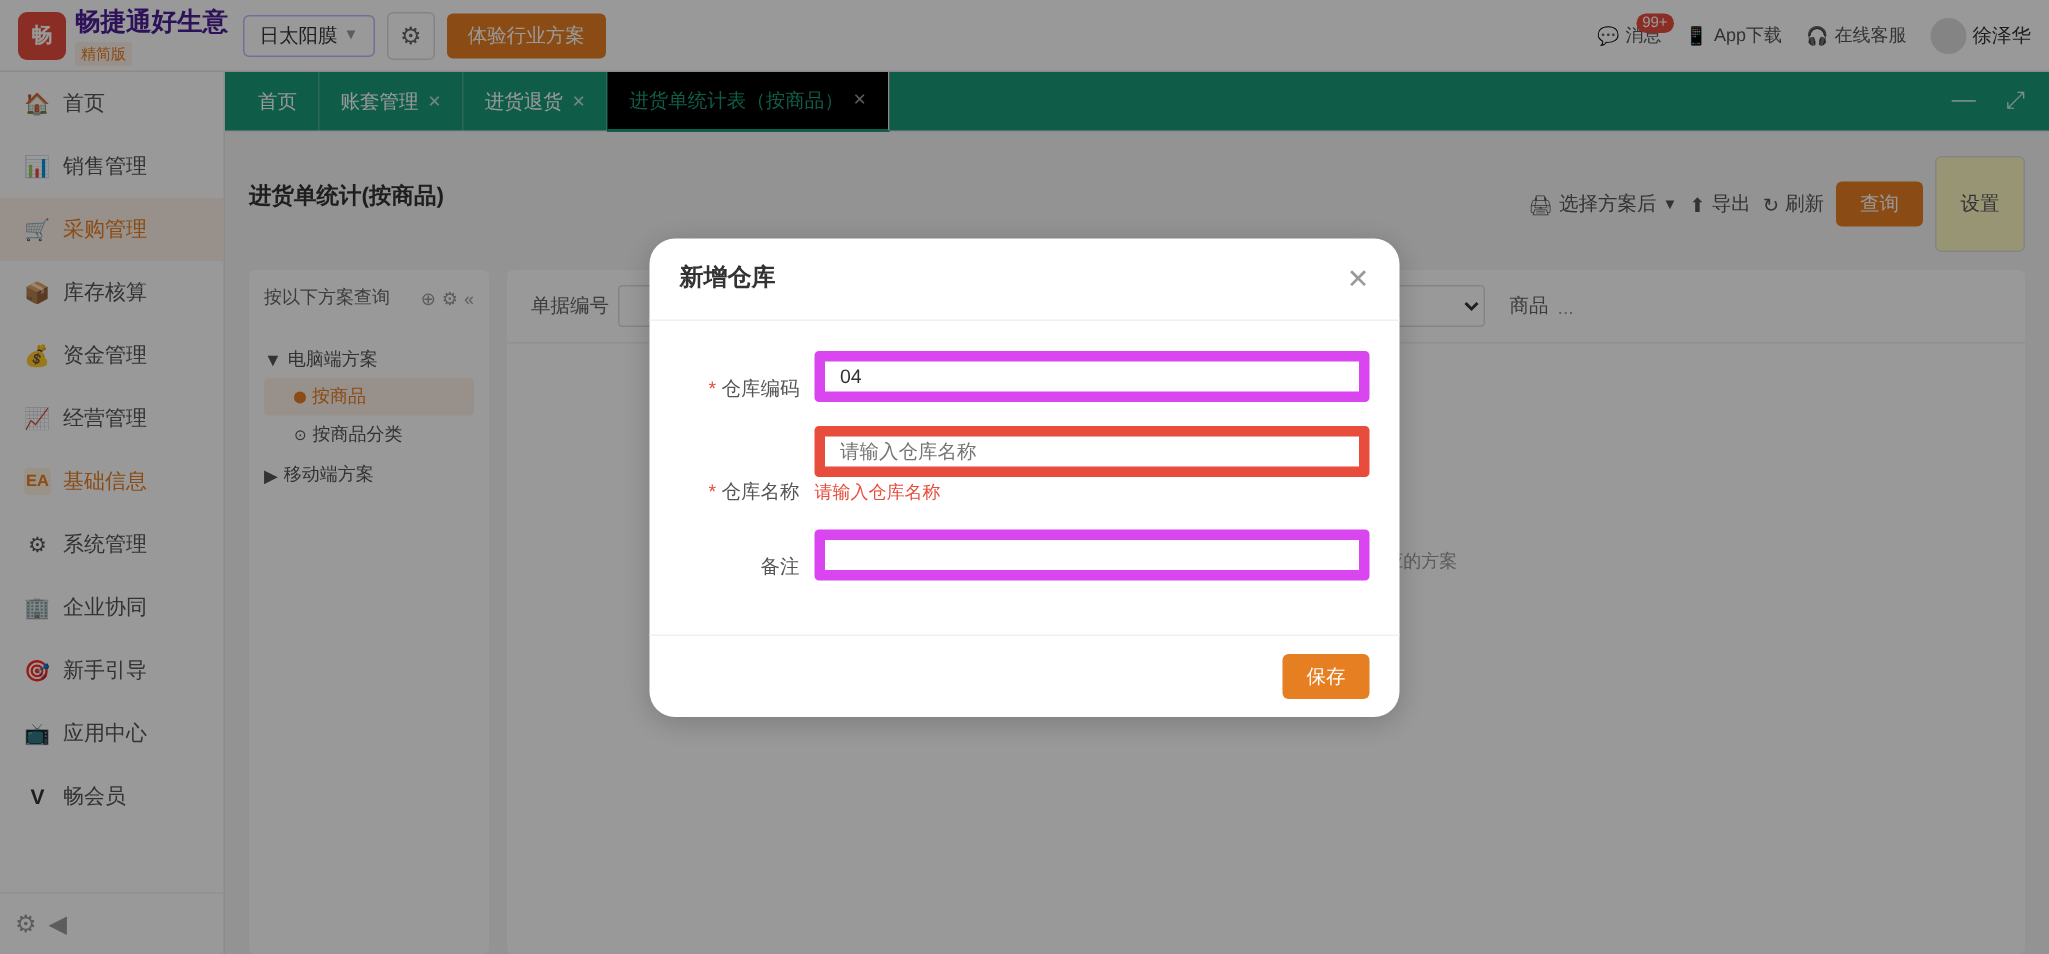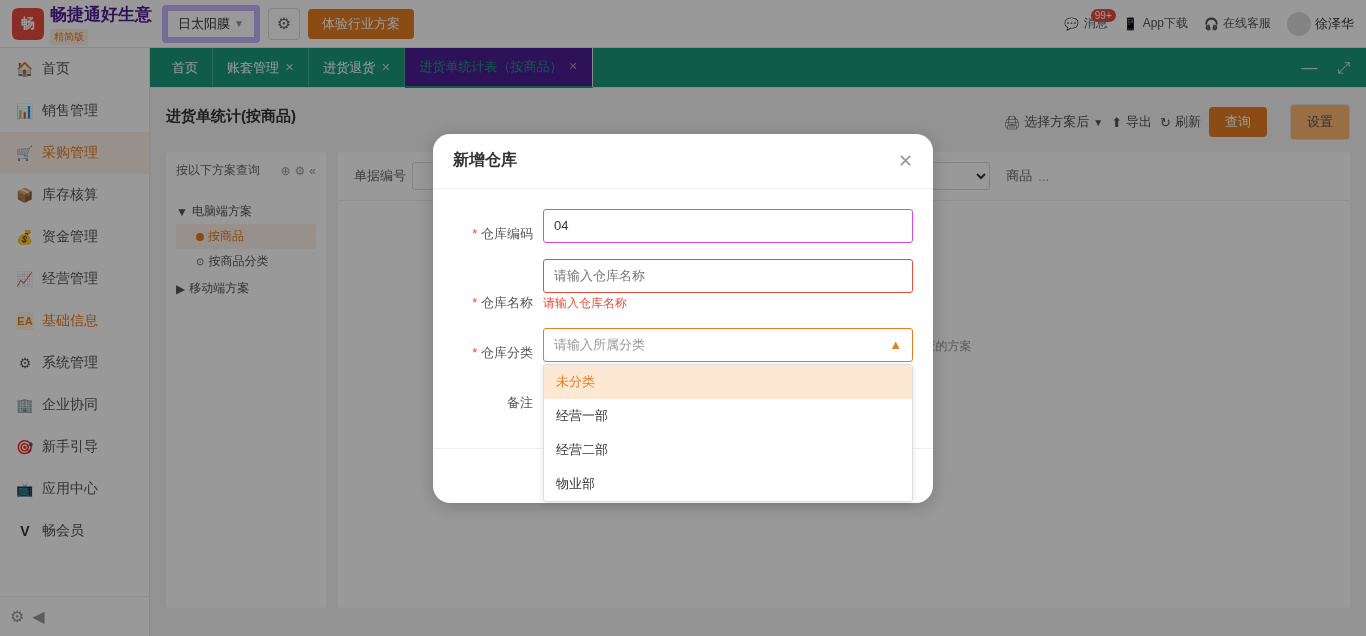--- a/index.html
+++ b/index.html
@@ -38,21 +38,21 @@
       flex: 1;
       display: flex;
       align-items: center;
       gap: 8px;
     }
     .store-selector {
       display: flex;
       align-items: center;
       gap: 4px;
       padding: 4px 10px;
-      border: 6px solid #c4b5fd;
+      border: 1px solid #c4b5fd;
       border-radius: 4px;
       background: #fff;
       cursor: pointer;
       font-size: 13px;
       color: #333;
     }
     .store-selector .arrow { color: #999; font-size: 10px; }
     .gear-btn {
       width: 32px;
       height: 32px;
@@ -204,28 +204,27 @@
     .btn-primary {
       background: #e67e22;
       color: white;
       padding: 6px 16px;
       border-radius: 4px;
       font-size: 13px;
       cursor: pointer;
       border: none;
     }
     .btn-secondary {
-      background: #fdba74;
+      background: #fef9c3;
       color: #555;
-      padding: 8px 16px;
+      padding: 22px 16px;
       border-radius: 4px;
       font-size: 13px;
       cursor: pointer;
       border: 1px solid #ddd;
-      margin-left: 15px;
     }
 
     
     .query-panel {
       display: flex;
       gap: 12px;
       background: #f5f5f5;
       height: calc(100% - 60px);
     }
     .left-panel {
@@ -376,21 +375,21 @@
       content: '* ';
       color: #e74c3c;
     }
     .form-control {
       flex: 1;
       position: relative;
     }
     .form-input {
       width: 100%;
       height: 34px;
-      border: 1px solid #d946ef;
+      border: 7px solid #d946ef;
       border-radius: 3px;
       padding: 0 10px;
       font-size: 13px;
       color: #333;
       outline: none;
     }
     .form-input.error { border-color: #e74c3c; }
     .error-msg {
       color: #e74c3c;
       font-size: 12px;
@@ -547,21 +546,21 @@
         <span>首页</span>
       </div>
       <div class="tab" style="color:#fff;background:transparent;border-color:rgba(255,255,255,0.2);">
         <span>账套管理</span>
         <span class="tab-close" style="color:rgba(255,255,255,0.7);">✕</span>
       </div>
       <div class="tab" style="color:#fff;background:transparent;border-color:rgba(255,255,255,0.2);justify-content:flex-end;">
         <span>进货退货</span>
         <span class="tab-close" style="color:rgba(255,255,255,0.7);">✕</span>
       </div>
-      <div class="tab active" style="color:#1a9b7a;background:#4c1d95;border-bottom:2px solid #1a9b7a;">
+      <div class="tab active" style="color:#1a9b7a;background:#000000;border-bottom:2px solid #1a9b7a;">
         <span>进货单统计表（按商品）</span>
         <span class="tab-close" style="color:#999;">✕</span>
       </div>
       <div class="tab-actions">
         <span class="tab-action-btn" style="color:rgba(255,255,255,0.8);">—</span>
         <span class="tab-action-btn" style="color:rgba(255,255,255,0.8);">⤢</span>
       </div>
     </div>
 
     <div class="page-content">
@@ -678,35 +677,20 @@
       </div>
 
       <div class="form-row">
         <label class="form-label required">仓库名称</label>
         <div class="form-control">
           <input class="form-input error" type="text" placeholder="请输入仓库名称" style="">
           <div class="error-msg">请输入仓库名称</div>
         </div>
       </div>
 
-      <div class="form-row">
-        <label class="form-label required">仓库分类</label>
-        <div class="form-control" style="position:relative;">
-          <div class="dropdown-trigger">
-            <span style="color:#999;">请输入所属分类</span>
-            <span class="dropdown-arrow">▲</span>
-          </div>
-          <div class="dropdown-list">
-            <div class="dropdown-option selected">未分类</div>
-            <div class="dropdown-option">经营一部</div>
-            <div class="dropdown-option">经营二部</div>
-            <div class="dropdown-option">物业部</div>
-          </div>
-        </div>
-      </div>
 
       <div class="form-row">
         <label class="form-label">备注</label>
         <div class="form-control">
           <input class="form-input" type="text" style="">
         </div>
       </div>
     </div>
     <div class="modal-footer">
       <button class="btn-primary">保存</button>

